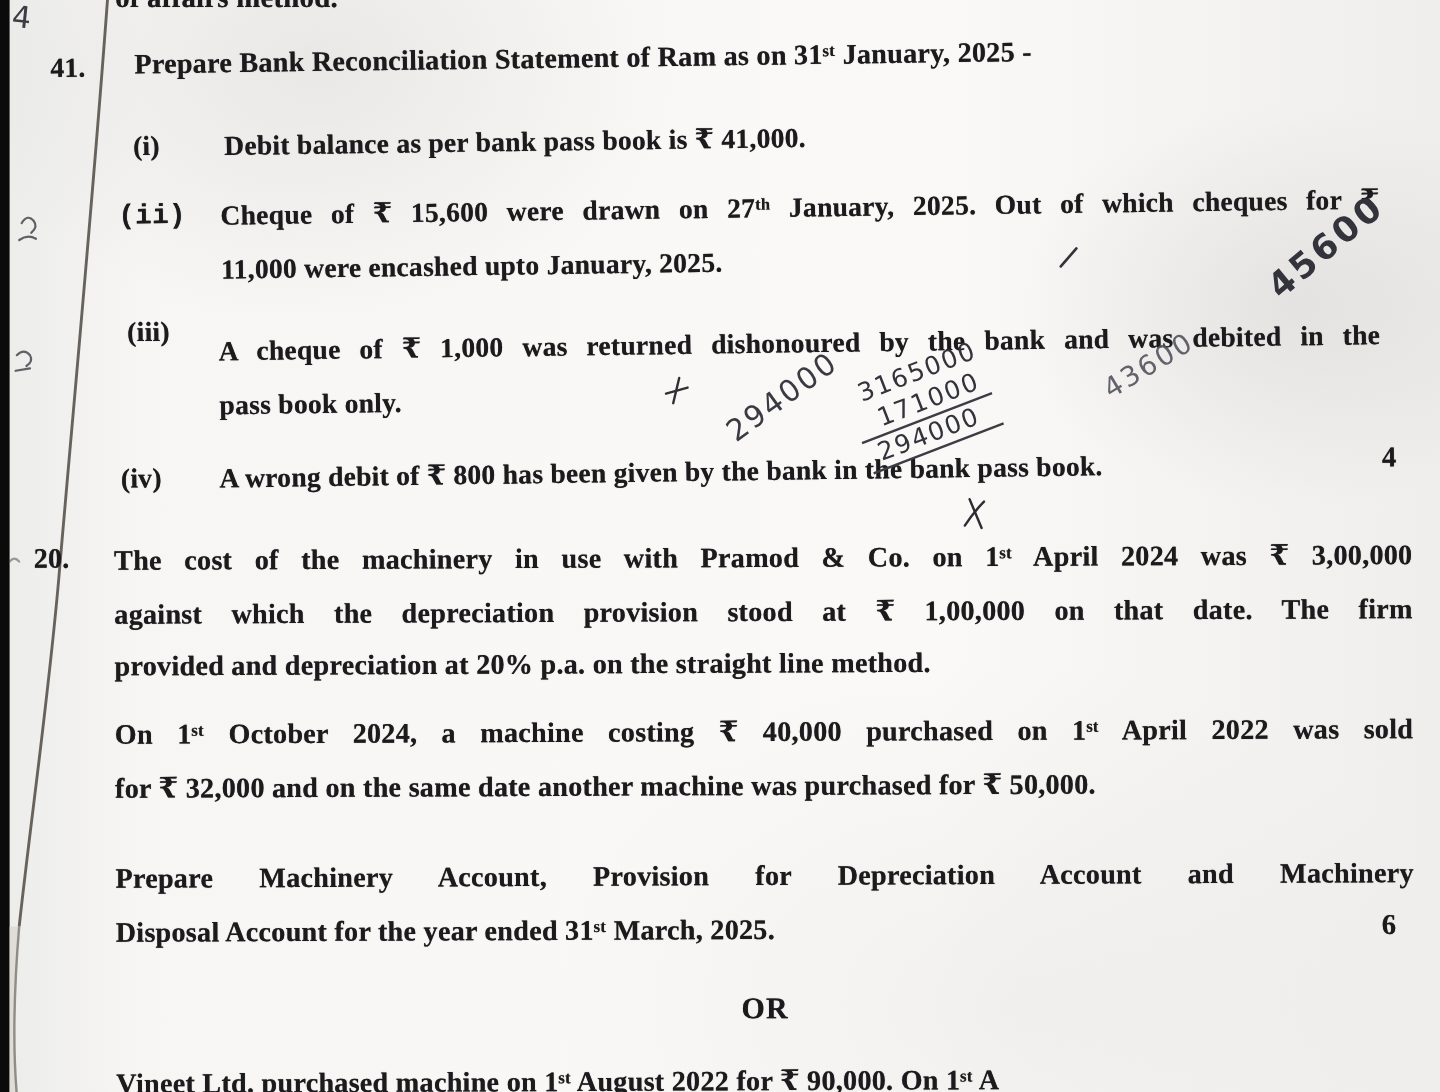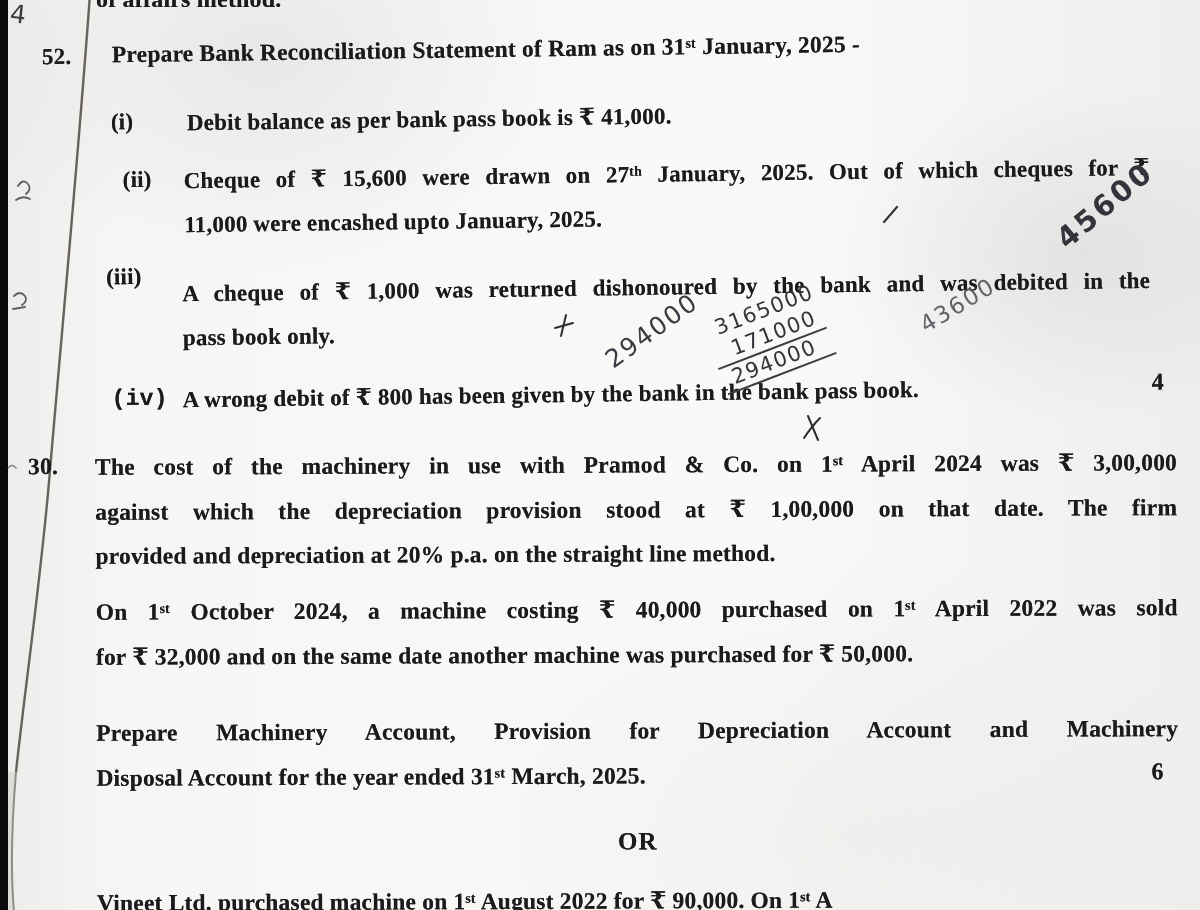--- a/index.html
+++ b/index.html
@@ -58,53 +58,53 @@
       <path d="M 808 416 L 818 440"></path>
       <path d="M 820 418 Q 812 426 804 438"></path>
     </g>
   </svg>
 
   <div class="hw" style="left:10px; top:0px; font-size:25px; transform:rotate(6deg);">4</div>
 
   <div class="t" style="left:96px; top:-14px; font-size:24px;">of affairs method.</div>
 
   <div class="sec" id="sec29">
-    <div class="t" style="left:42px; top:44px;">52.</div>
+    <div class="t" style="left:42px; top:44px;">41.</div>
     <div class="t" style="left:112px; top:42px; font-size:23.5px;">Prepare Bank Reconciliation Statement of Ram as on 31ˢᵗ January, 2025 -</div>
 
     <div class="t" style="left:110px; top:110px;">(i)</div>
     <div class="t" style="left:186px; top:110px;">Debit balance as per bank pass book is ₹ 41,000.</div>
 
-    <div class="t" style="left:121px; top:168px;">(ii)</div>
+    <div class="t" style="left:97px; top:168px;font-family:Liberation Mono, monospace;">(ii)</div>
     <div class="t just" style="left:182px; top:168px; width:966px;">Cheque of ₹ 15,600 were drawn on 27ᵗʰ January, 2025. Out of which cheques for ₹</div>
     <div class="t" style="left:182px; top:214px;">11,000 were encashed upto January, 2025.</div>
 
     <div class="t" style="left:103px; top:265px;">(iii)</div>
     <div class="t just" style="left:179px; top:281px; width:968px;">A cheque of ₹ 1,000 was returned dishonoured by the bank and was debited in the</div>
     <div class="t" style="left:179px; top:327px;">pass book only.</div>
 
-    <div class="t" style="left:107px; top:387px;font-family:Liberation Mono, monospace;">(iv)</div>
+    <div class="t" style="left:96px; top:387px;">(iv)</div>
     <div class="t" style="left:178px; top:387px;">A wrong debit of ₹ 800 has been given by the bank in the bank pass book.</div>
     <div class="t" style="left:1147px; top:384px; font-size:24px;">4</div>
   </div>
 
   <div class="hw" style="left:1047px; top:188px; font-size:29px; letter-spacing:3px; transform:rotate(-40deg); font-weight:700; color:#33333b;">45600</div>
 
   <div class="hw" style="left:598px; top:316px; font-size:25px; letter-spacing:2px; transform:rotate(-36deg); color:#3a3a42;">294000</div>
 
   <div class="hw" style="left:722px; top:296px; transform:rotate(-21deg); font-size:21px; letter-spacing:1.5px; line-height:25px; color:#33333b;">
     <div>3165000</div>
     <div style="margin-left:8px;">171000</div>
     <div style="border-top:2px solid #3c3c44; border-bottom:2px solid #3c3c44; padding:0 10px; margin-left:-12px;">294000</div>
   </div>
 
   <div class="hw" style="left:916px; top:292px; font-size:23px; letter-spacing:2px; transform:rotate(-31deg); color:#53535d; opacity:.9;">43600</div>
 
   <div class="sec" id="sec30">
-    <div class="t big" style="left:28px; top:453px;">30.</div>
+    <div class="t big" style="left:28px; top:453px;">20.</div>
 
     <div class="para" style="left:95px; top:453px; width:1082px;">
       <div class="t big just line" style="position:relative;">The cost of the machinery in use with Pramod &amp; Co. on 1ˢᵗ April 2024 was ₹ 3,00,000</div>
       <div class="t big just line" style="position:relative;">against which the depreciation provision stood at ₹ 1,00,000 on that date. The firm</div>
       <div class="t big line" style="position:relative;">provided and depreciation at 20% p.a. on the straight line method.</div>
     </div>
 
     <div class="para" style="left:95px; top:598px; width:1082px;">
       <div class="t big just line" style="position:relative;">On 1ˢᵗ October 2024, a machine costing ₹ 40,000 purchased on 1ˢᵗ April 2022 was sold</div>
       <div class="t big line" style="position:relative;">for ₹ 32,000 and on the same date another machine was purchased for ₹ 50,000.</div>

